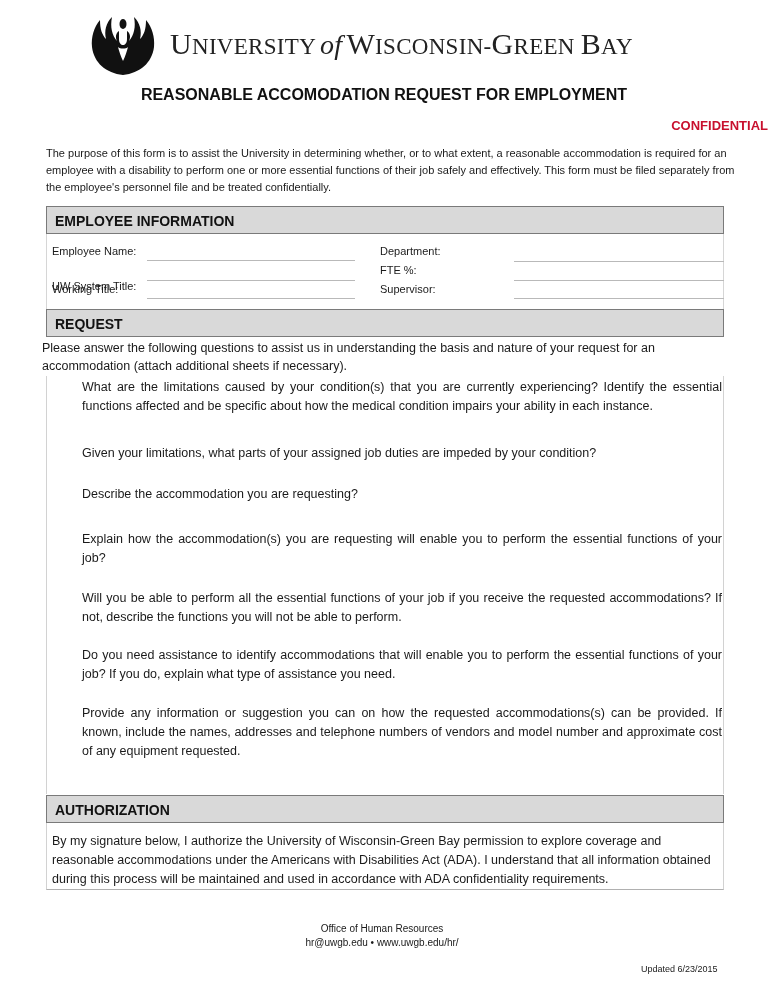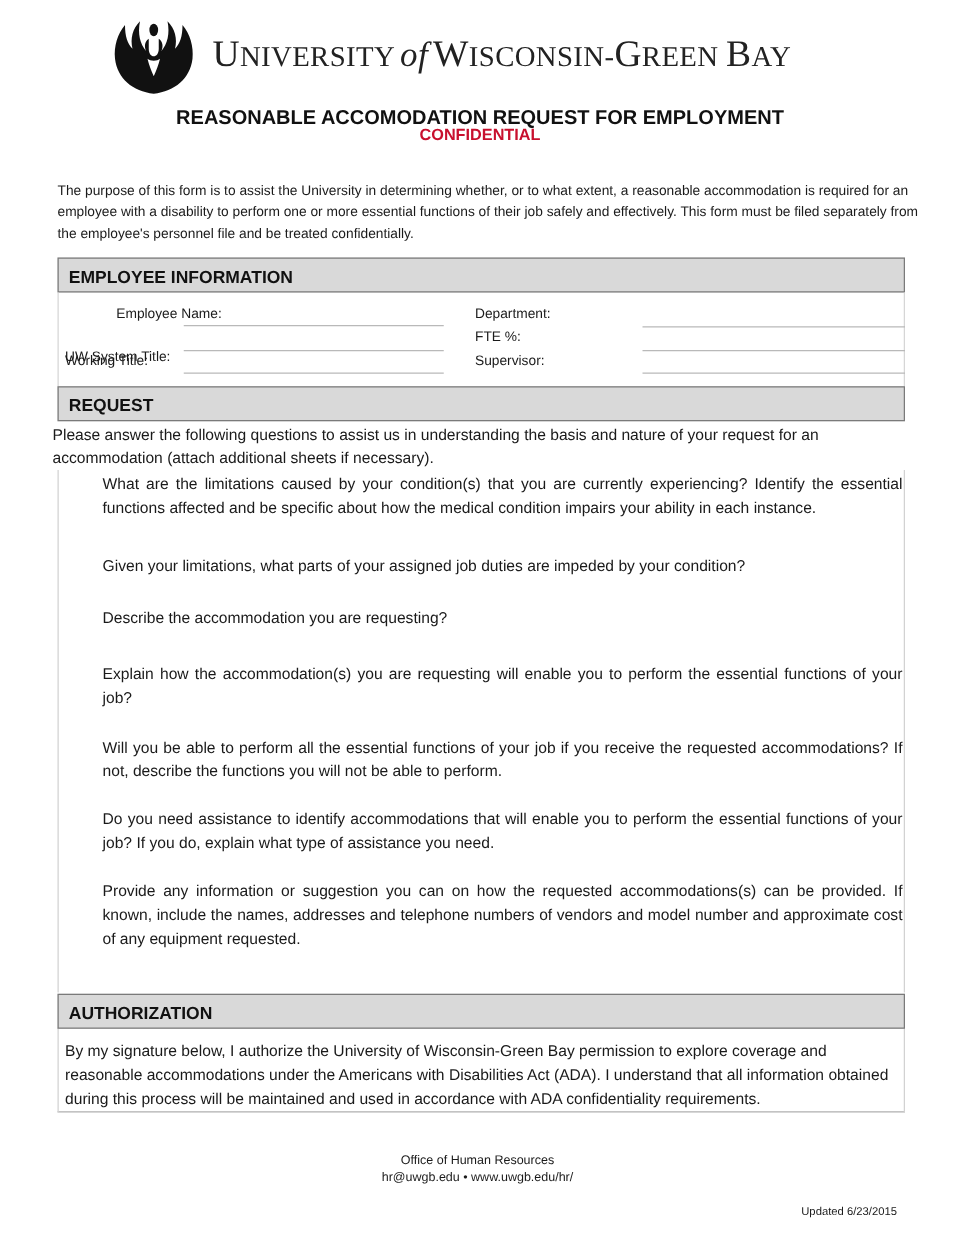--- a/index.html
+++ b/index.html
@@ -8,21 +8,21 @@
 
   
   .logo-row { position: absolute; left: 88px; top: 8px; height: 72px; width: 600px; display: flex; align-items: center; }
   .logo-mark { width: 70px; height: 66px; margin-right: 12px; }
   .logo-text { font-family: "Liberation Serif", "DejaVu Serif", serif; font-size: 30px; color: #222; letter-spacing: 0.3px; white-space: nowrap; }
   .logo-text .cap { font-size: 30px; }
   .logo-text .sc { font-size: 23px; }
   .logo-text .of { font-style: italic; font-size: 28px; margin: 0 4px; }
 
   .title { position: absolute; left: 0; width: 768px; top: 86px; text-align: center; font-weight: bold; font-size: 16px; color: #111; }
-  .confidential { position: absolute; left: 0; width: 768px; top: 100px; text-align: center; font-weight: bold; font-size: 13px; color: #c8102e; }
+  .confidential { position: absolute; left: 0; width: 768px; top: 118px; text-align: right; font-weight: bold; font-size: 13px; color: #c8102e; }
   .intro { position: absolute; left: 46px; top: 145px; width: 690px; font-size: 11px; line-height: 17px; color: #1a1a1a; }
 
   
   .section-bar { position: absolute; left: 46px; width: 678px; height: 28px; background: #d9d9d9; border: 1.5px solid #7a7a7a; font-weight: bold; font-size: 14px; padding: 6px 0 0 8px; color: #111; }
 
   
   .emp-box { position: absolute; left: 46px; top: 234px; width: 678px; height: 78px; border-left: 1px solid #d6d6d6; border-right: 1px solid #d6d6d6; }
   .field-label { position: absolute; font-size: 11px; color: #1a1a1a; }
   .field-line { position: absolute; height: 0; border-bottom: 1px solid #b9b9b9; }
 
@@ -49,21 +49,21 @@
   <div class="logo-text"><span class="cap">U</span><span class="sc">NIVERSITY</span><span class="of">of</span><span class="cap">W</span><span class="sc">ISCONSIN-</span><span class="cap">G</span><span class="sc">REEN </span><span class="cap">B</span><span class="sc">AY</span></div>
 </div>
 
 <div class="title">REASONABLE ACCOMODATION REQUEST FOR EMPLOYMENT</div>
 <div class="confidential">CONFIDENTIAL</div>
 <div class="intro">The purpose of this form is to assist the University in determining whether, or to what extent, a reasonable accommodation is required for an employee with a disability to perform one or more essential functions of their job safely and effectively.  This form must be filed separately from the employee's personnel file and be treated confidentially.</div>
 
 <div class="section-bar" style="top:206px;">EMPLOYEE INFORMATION</div>
 <div class="emp-box"></div>
 
-<div class="field-label" style="left:52px; top:245px;margin-left:41px;">Employee Name:</div>
+<div class="field-label" style="left:52px; top:245px;">Employee Name:</div>
 <div class="field-line" style="left:147px; top:260px; width:208px;"></div>
 <div class="field-label" style="left:52px; top:280px;">UW System Title:</div>
 <div class="field-line" style="left:147px; top:280px; width:208px;"></div>
 <div class="field-label" style="left:52px; top:283px;">Working Title:</div>
 <div class="field-line" style="left:147px; top:298px; width:208px;"></div>
 
 <div class="field-label" style="left:380px; top:245px;">Department:</div>
 <div class="field-line" style="left:514px; top:261px; width:210px;"></div>
 <div class="field-label" style="left:380px; top:264px;">FTE %:</div>
 <div class="field-line" style="left:514px; top:280px; width:210px;"></div>

